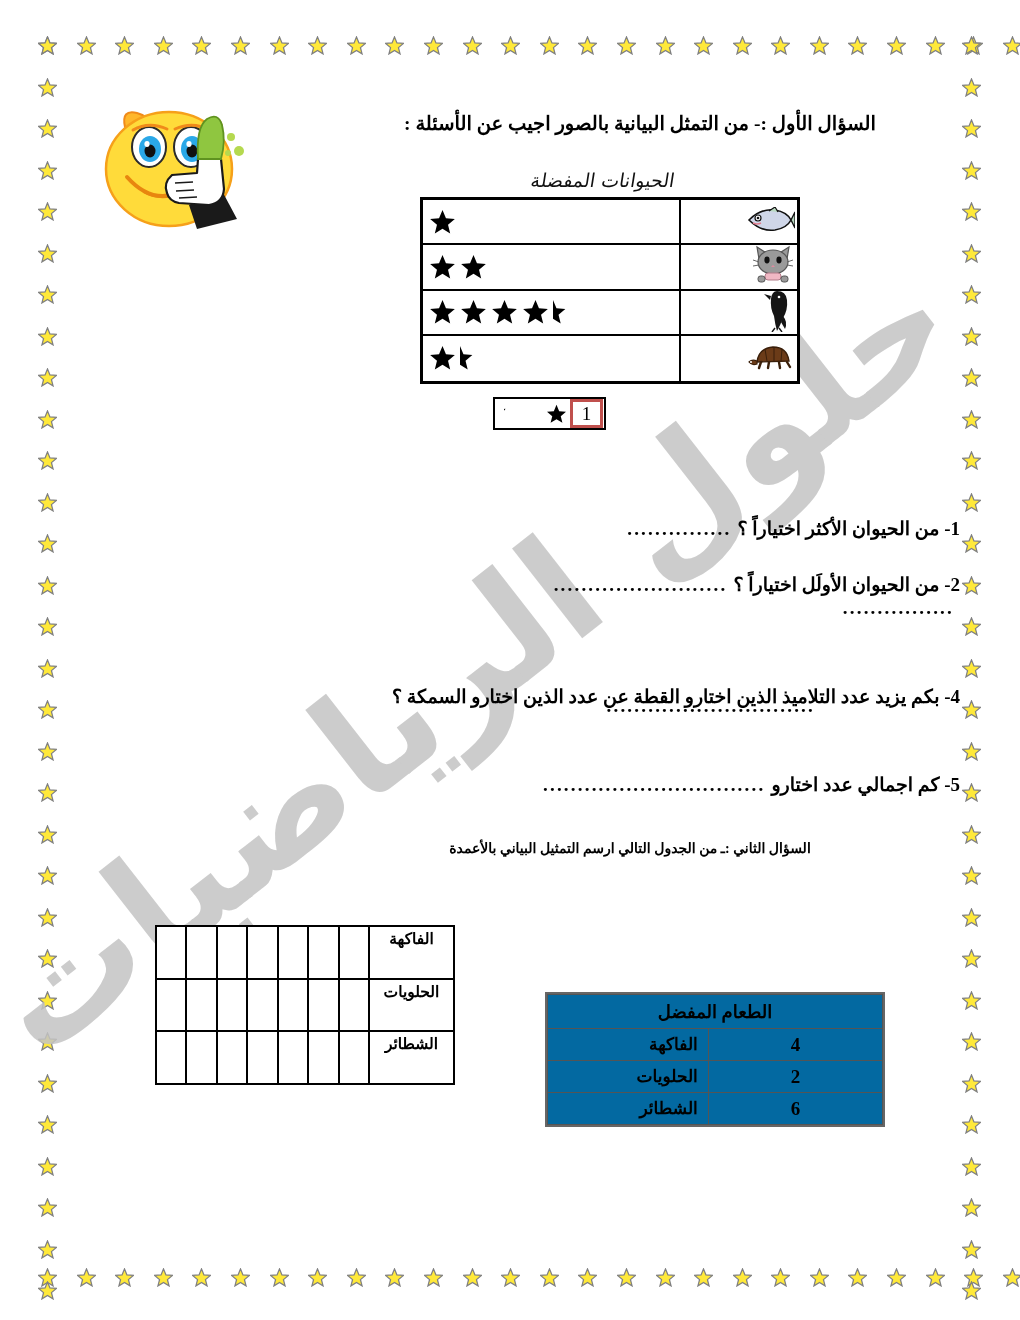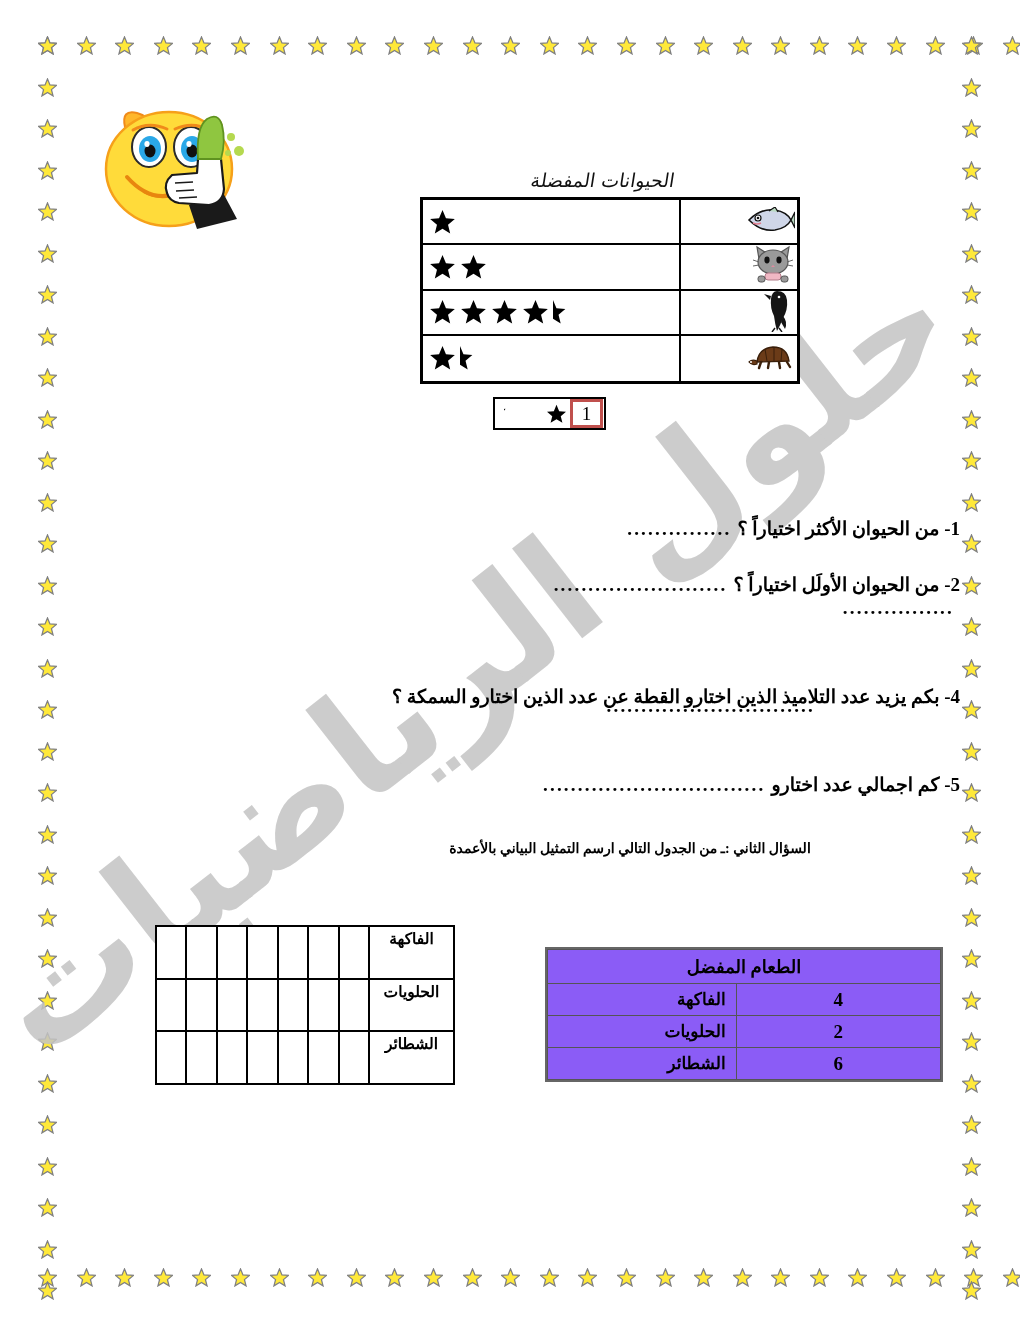--- a/index.html
+++ b/index.html
@@ -140,22 +140,22 @@
     padding-top:3px;direction:rtl;
     font-family:"Liberation Serif",serif;font-size:15.5px;font-weight:700;
   }
   .bg-cell{
     flex:1 1 0;border-left:2px solid #000;box-sizing:border-box;
   }
   .bg-cell:last-child{border-left:none;}
 
   
   .data-table{
-    position:absolute;left:545px;top:947px;width:398px;height:135px;
-    border:2px solid #666;box-sizing:border-box;background:#8b5cf6;
+    position:absolute;left:545px;top:992px;width:340px;height:135px;
+    border:2px solid #666;box-sizing:border-box;background:#0369a1;
     border-collapse:collapse;
   }
   .data-table table{width:100%;height:100%;border-collapse:collapse;direction:rtl;}
   .data-table th,.data-table td{
     border:1.5px solid #555;
     font-family:"Liberation Serif",serif;font-weight:700;
     padding:0;
   }
   .data-table th{font-size:18px;text-align:center;height:33px;}
   .data-table td.lbl{font-size:17px;text-align:right;padding-right:10px;width:48%;}
@@ -550,20 +550,21 @@
       <path d="M78 86 L96 85 M79 94 L97 93 M82 101 L100 100" stroke="#1a1a1a" stroke-width="1.6" fill="none"></path>
 
       <path d="M101 62 Q99 30 110 22 Q121 15 125 28 Q129 44 124 62 Z" fill="#8fc640" stroke="#5f9320" stroke-width="1.8"></path>
 
       <circle cx="134" cy="40" r="4" fill="#b5d94f"></circle>
       <circle cx="142" cy="54" r="5" fill="#b5d94f"></circle>
       <circle cx="131" cy="56" r="3" fill="#b5d94f"></circle>
     </svg>
   </div>
 
+  <div class="q1-line">السؤال الأول  :-  من التمثل البيانية بالصور اجيب عن الأسئلة :</div>
 
   <div class="picto-title">
     <svg viewBox="0 0 215 28" preserveAspectRatio="xMidYMid meet">
       <text x="107" y="21" text-anchor="middle" font-family="'DejaVu Sans',sans-serif" font-size="19" transform="skewX(-9)" fill="#111" id="picto-title-text">الحيوانات المفضلة</text>
     </svg>
   </div>
 
   <div class="picto-table">
 
     <div class="picto-row">

